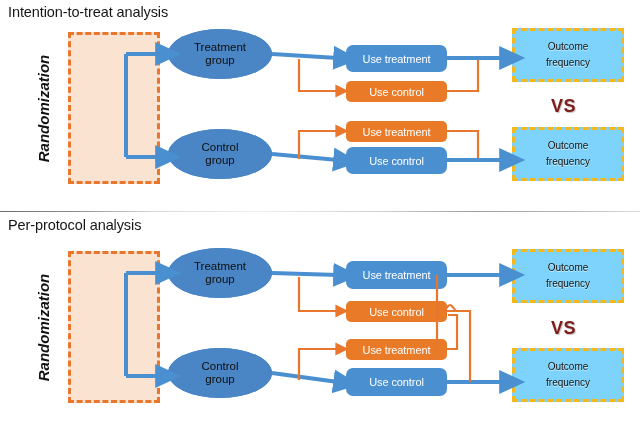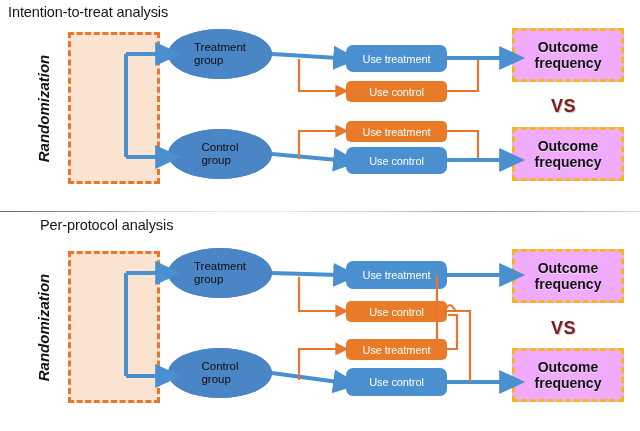--- a/index.html
+++ b/index.html
@@ -18,21 +18,21 @@
   .panel-title{
     position:absolute;
     left:8px;
     font-size:14.5px;
     font-weight:400;
     letter-spacing:-0.1px;
     color:#161616;
     white-space:nowrap;
   }
   #panel-itt .panel-title{top:4px;}
-  #panel-pp  .panel-title{top:4px;margin-left:32px;}
+  #panel-pp  .panel-title{top:4px;}
 
   .divider{
     position:absolute;left:0;top:211px;width:640px;height:1px;
     background:linear-gradient(to right,#6b6b6b 0%,#8e8e8e 12%,#d8d8d8 24%,#efefef 40%,#cfcfcf 60%,#9d9d9d 74%,#b5b5b5 88%,#dcdcdc 100%);
   }
 
   
   .rand-box{
     position:absolute;
     background:#fbe3d2;
@@ -51,21 +51,21 @@
     text-align:center;
   }
 
   
   .ellipse{
     position:absolute;
     border-radius:50%;
     background:#4a86c5;
     box-shadow:inset 0 0 0 1px #4a86c5;
     display:flex;align-items:center;justify-content:center;
-    text-align:left;
+    text-align:center;
     color:#0d0d0d;
     font-size:11.5px;
     line-height:13.5px;
     font-weight:400;
   }
 
   
   .bar{
     position:absolute;
     border-radius:5px;
@@ -75,28 +75,28 @@
     font-weight:400;
     white-space:nowrap;
     letter-spacing:-0.1px;
   }
   .bar.blue{background:#4a8fd0;border-radius:7px;}
   .bar.orange{background:#e97b28;border-radius:5px;}
 
   
   .outcome{
     position:absolute;
-    background:#f0abfc;
+    background:#7dd3fc;
     border:3px dashed #f4b71c;
     box-sizing:border-box;
     display:flex;align-items:center;justify-content:center;
     text-align:center;
-    font-size:14px;
+    font-size:10px;
     line-height:16px;
-    font-weight:700;
+    font-weight:400;
     color:#111111;
     text-shadow:0 1px 0 rgba(255,255,255,.6);
   }
 
   .vs{
     position:absolute;
     color:#7f1d1d;
     font-size:18px;
     font-weight:700;
     letter-spacing:0.4px;

